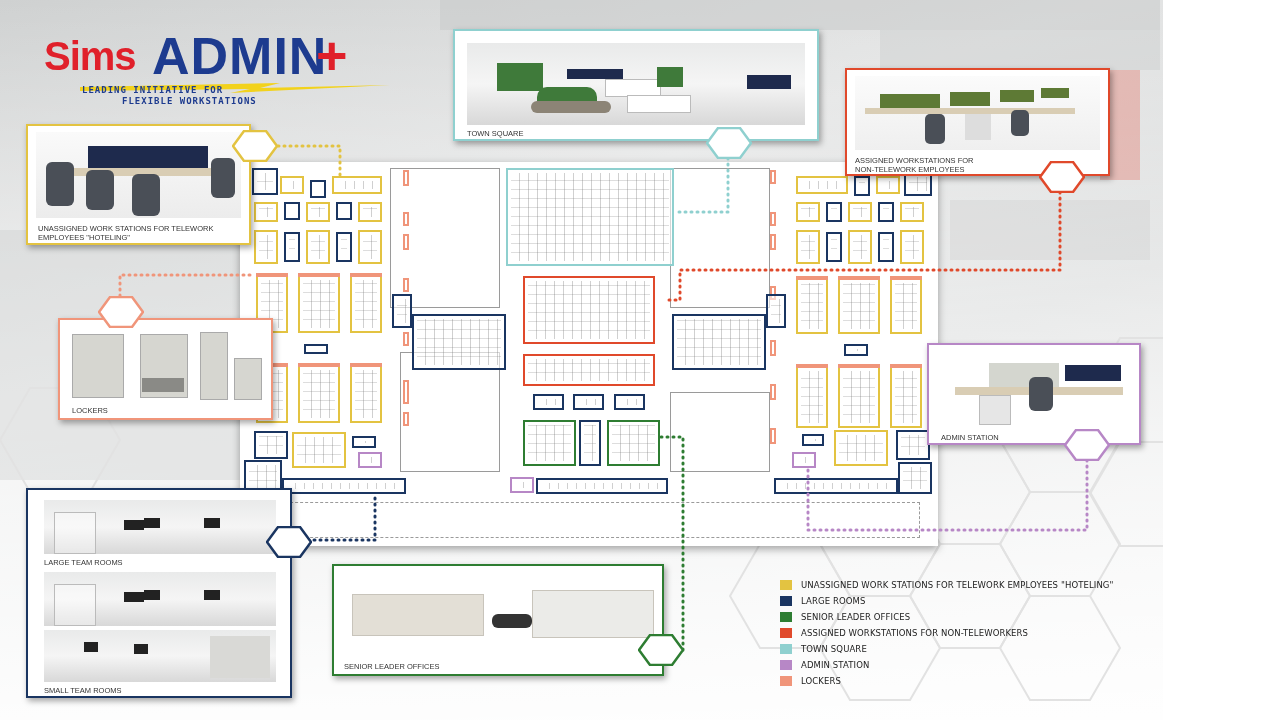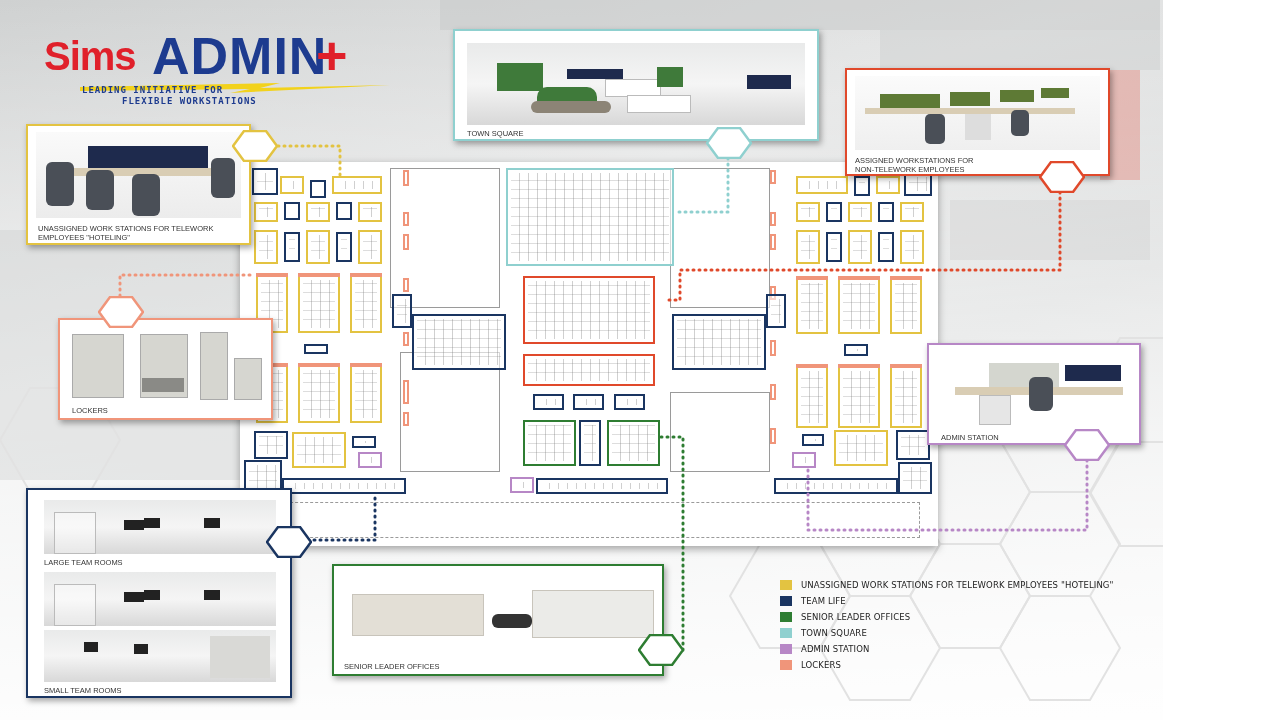--- a/index.html
+++ b/index.html
@@ -324,27 +324,31 @@
     <polygon points="12,1 34,1 45,16 34,31 12,31 1,16" fill="#fff" stroke="#2e7d32" stroke-width="2.5"></polygon>
   </svg>
 
 <div class="legend">
   <div class="row">
     <span class="sw" style="background:#e3c341;"></span>
     <span class="lbl">UNASSIGNED WORK STATIONS FOR TELEWORK EMPLOYEES "HOTELING"</span>
   </div>
   <div class="row">
     <span class="sw" style="background:#1a3561;"></span>
-    <span class="lbl">TEAM LIFE</span>
+    <span class="lbl">LARGE ROOMS</span>
   </div>
   <div class="row">
     <span class="sw" style="background:#2e7d32;"></span>
     <span class="lbl">SENIOR LEADER OFFICES</span>
   </div>
   <div class="row">
+    <span class="sw" style="background:#e0492b;"></span>
+    <span class="lbl">ASSIGNED WORKSTATIONS FOR NON-TELEWORKERS</span>
+  </div>
+  <div class="row">
     <span class="sw" style="background:#8fd0cf;"></span>
     <span class="lbl">TOWN SQUARE</span>
   </div>
   <div class="row">
     <span class="sw" style="background:#b787c6;"></span>
     <span class="lbl">ADMIN STATION</span>
   </div>
   <div class="row">
     <span class="sw" style="background:#f0957a;"></span>
     <span class="lbl">LOCKERS</span>

